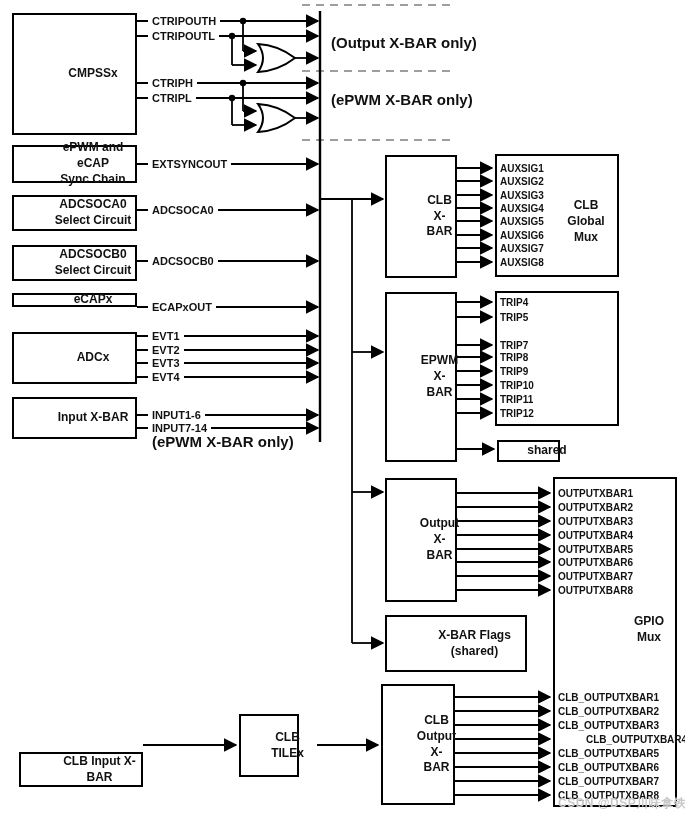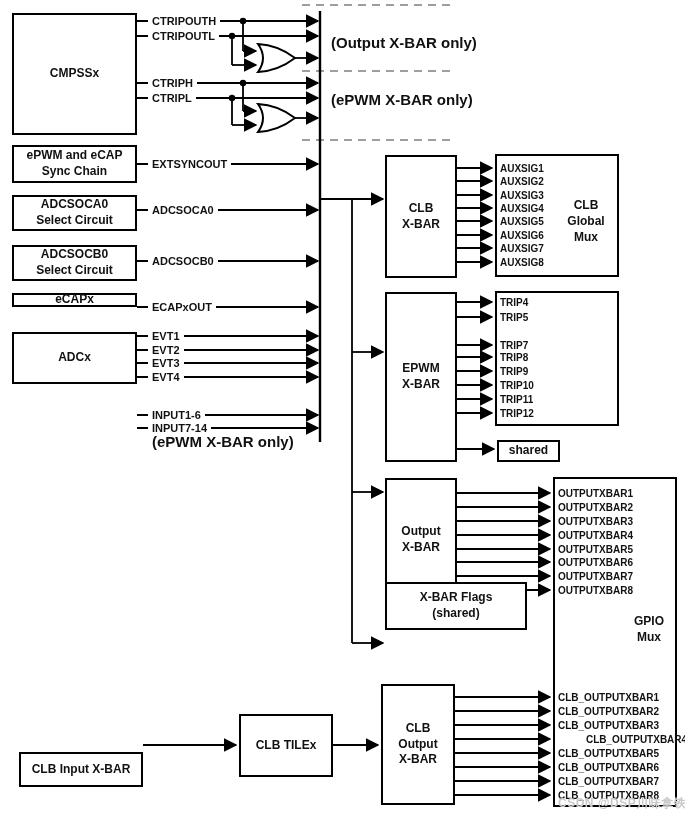--- a/index.html
+++ b/index.html
@@ -4,21 +4,21 @@
 <style>
   html,body { margin:0; padding:0; background:#ffffff; }
   #stage {
     position:relative; width:685px; height:815px; background:#ffffff;
     font-family:"Liberation Sans", sans-serif; color:#111; overflow:hidden;
   }
   #wires { position:absolute; left:0; top:0; }
   .box {
     position:absolute; box-sizing:border-box; border:2px solid #000; background:#fff;
     display:flex; flex-direction:column; align-items:center; justify-content:center;
-    font-weight:bold; font-size:12px; text-align:center; line-height:1.32; color:#111;
+    font-weight:bold; font-size:12px; text-align:center; line-height:1.32; color:#111;padding-left:37px;
   }
   .sig {
     position:absolute; transform:translateY(-50%); background:#fff; padding:0 4px;
     font-weight:bold; font-size:11px; white-space:nowrap; color:#111;
   }
   .lst {
     position:absolute; transform:translateY(-50%); font-weight:bold; font-size:10px;
     white-space:nowrap; color:#111;
   }
   .note {
@@ -164,45 +164,48 @@
   </div>
 
   <div class="box" style="left:12px;top:293px;width:125px;height:14px">
     <span>eCAPx</span>
   </div>
 
   <div class="box" style="left:12px;top:332px;width:125px;height:52px">
     <span>ADCx</span>
   </div>
 
+  <div class="box" style="left:12px;top:397px;width:125px;height:42px">
+    <span>Input X-BAR</span>
+  </div>
 
   <div class="box" style="left:19px;top:752px;width:124px;height:35px">
     <span>CLB Input X-BAR</span>
   </div>
 
-  <div class="box" style="left:239px;top:714px;width:94px;height:63px">
+  <div class="box" style="left:239px;top:714px;width:60px;height:63px">
     <span>CLB TILEx</span>
   </div>
 
   <div class="box" style="left:385px;top:155px;width:72px;height:123px">
     <span>CLB</span>
     <span>X-BAR</span>
   </div>
 
   <div class="box" style="left:385px;top:292px;width:72px;height:170px">
     <span>EPWM</span>
     <span>X-BAR</span>
   </div>
 
   <div class="box" style="left:385px;top:478px;width:72px;height:124px">
     <span>Output</span>
     <span>X-BAR</span>
   </div>
 
-  <div class="box" style="left:385px;top:582px;width:142px;height:48px">
+  <div class="box" style="left:385px;top:615px;width:142px;height:57px">
     <span>X-BAR Flags</span>
     <span>(shared)</span>
   </div>
 
   <div class="box" style="left:381px;top:684px;width:74px;height:121px">
     <span>CLB</span>
     <span>Output</span>
     <span>X-BAR</span>
   </div>
 

